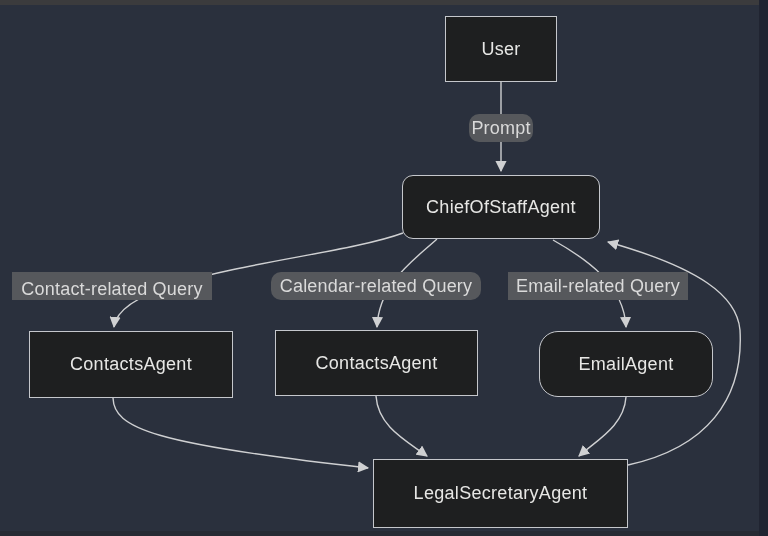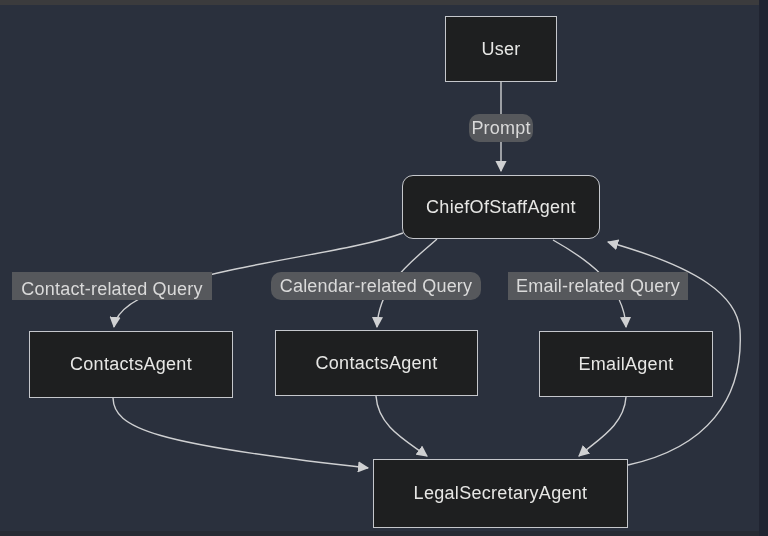--- a/index.html
+++ b/index.html
@@ -32,21 +32,21 @@
     background:var(--label-bg); color:var(--label-text);
     font-size:18px; letter-spacing:0.2px;
     display:flex; align-items:center; justify-content:center;
     white-space:nowrap;
   }
   
   .n-user{left:445px;top:16px;width:112px;height:66px;}
   .n-chief{left:402px;top:175px;width:198px;height:64px;}
   .n-contacts{left:29px;top:331px;width:204px;height:67px;}
   .n-calendar{left:275px;top:330px;width:203px;height:66px;}
-  .n-email{left:539px;top:331px;width:174px;height:66px;}
+  .n-email{left:539px;top:331px;width:174px;height:66px;border-radius:19px;}
   .n-legal{left:373px;top:459px;width:255px;height:69px;}
   .l-prompt{left:469px;top:114px;width:64px;height:28px;border-radius:10px;}
   .l-contact{left:12px;top:272px;width:200px;height:28px;align-items:flex-end;}
   .l-calendar{left:271px;top:272px;width:210px;height:28px;border-radius:10px;}
   .l-email{left:508px;top:272px;width:180px;height:28px;}
 </style>
 </head>
 <body>
 
 <div id="canvas">

